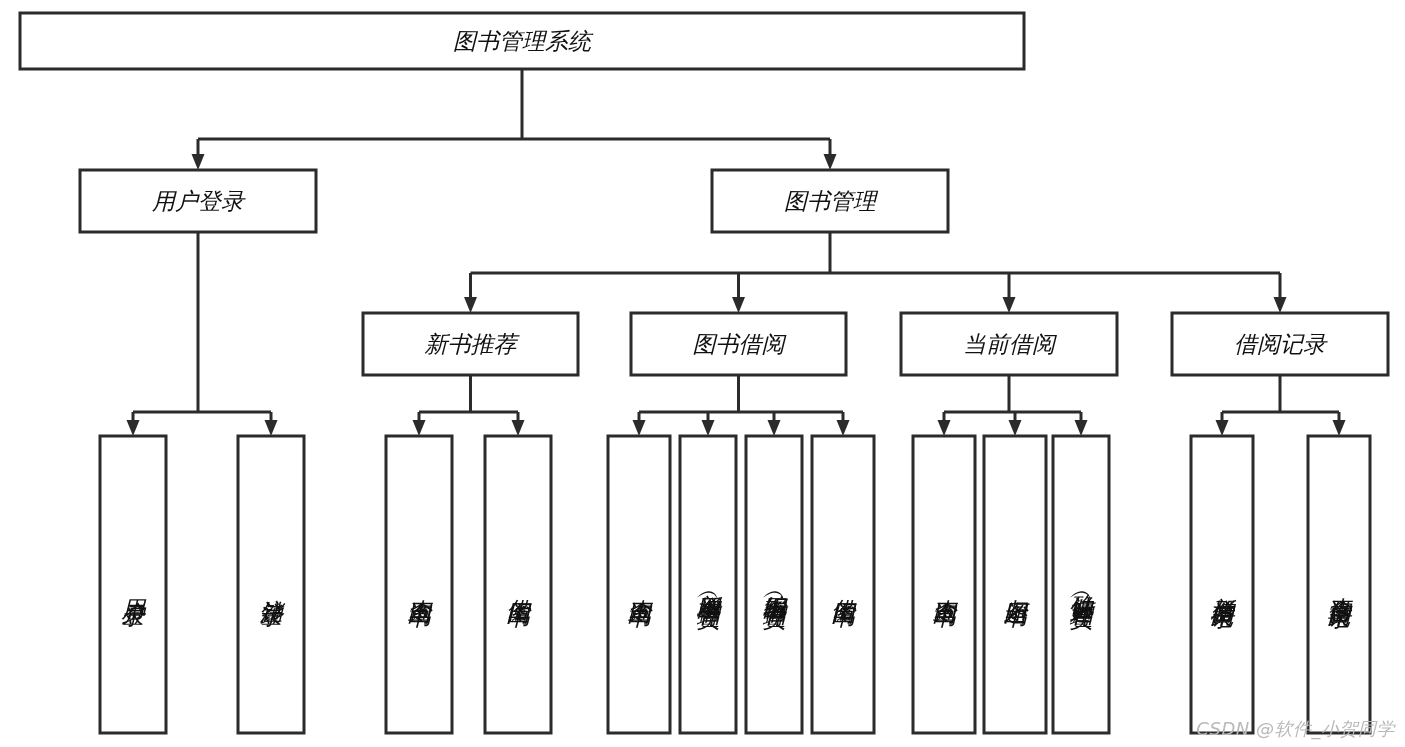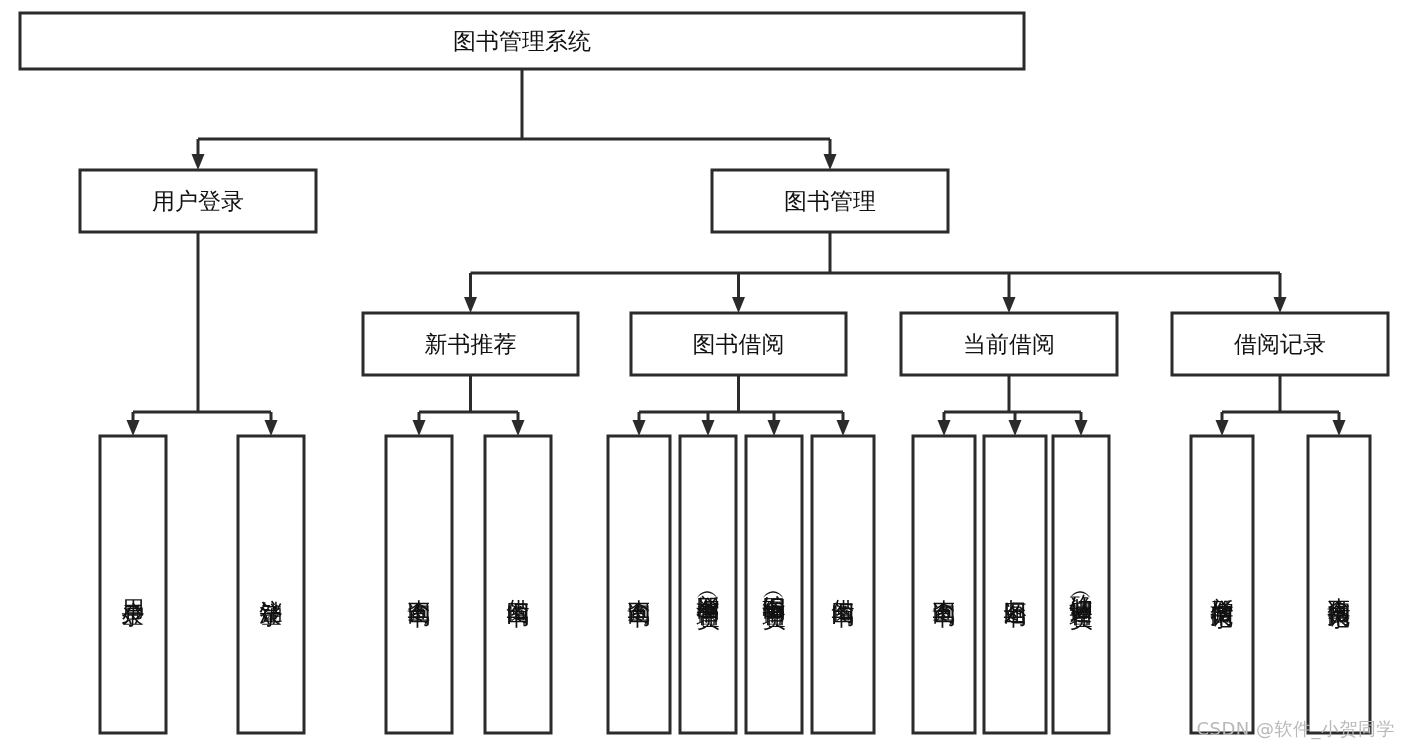--- a/index.html
+++ b/index.html
@@ -13,20 +13,21 @@
     position: relative;
     font-family: "DejaVu Sans", "Liberation Sans", sans-serif;
     overflow: hidden;
   }
   #diagram-root {
     position: absolute;
     left: 0;
     top: 0;
     width: 1405px;
     height: 747px;
+    font-style: italic;
   }
   .node-box {
     fill: #ffffff;
     stroke: #2b2b2b;
     stroke-width: 3;
   }
   .connector {
     stroke: #2b2b2b;
     stroke-width: 3;
     fill: none;

